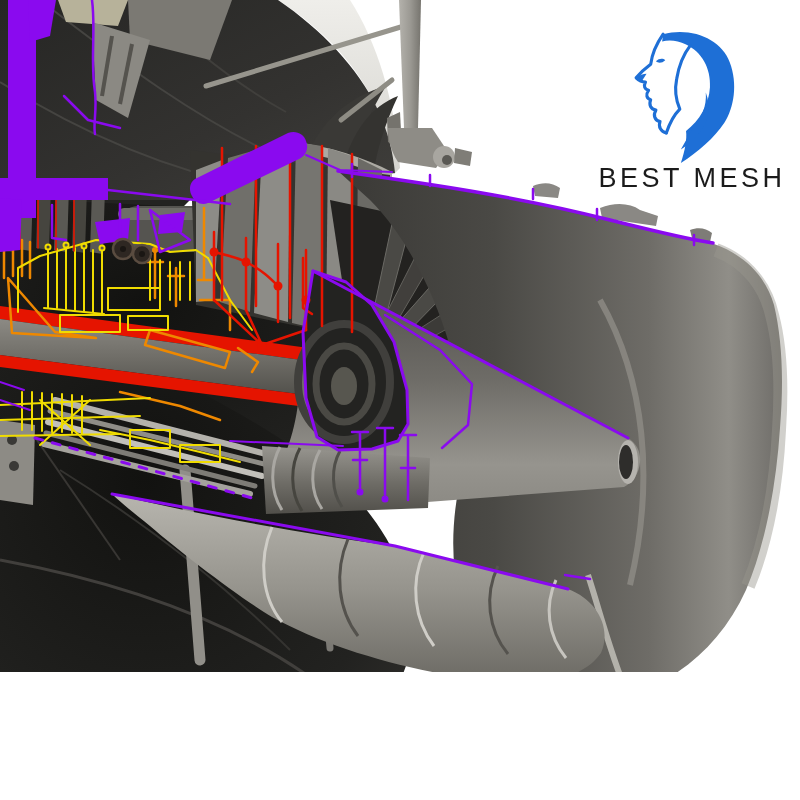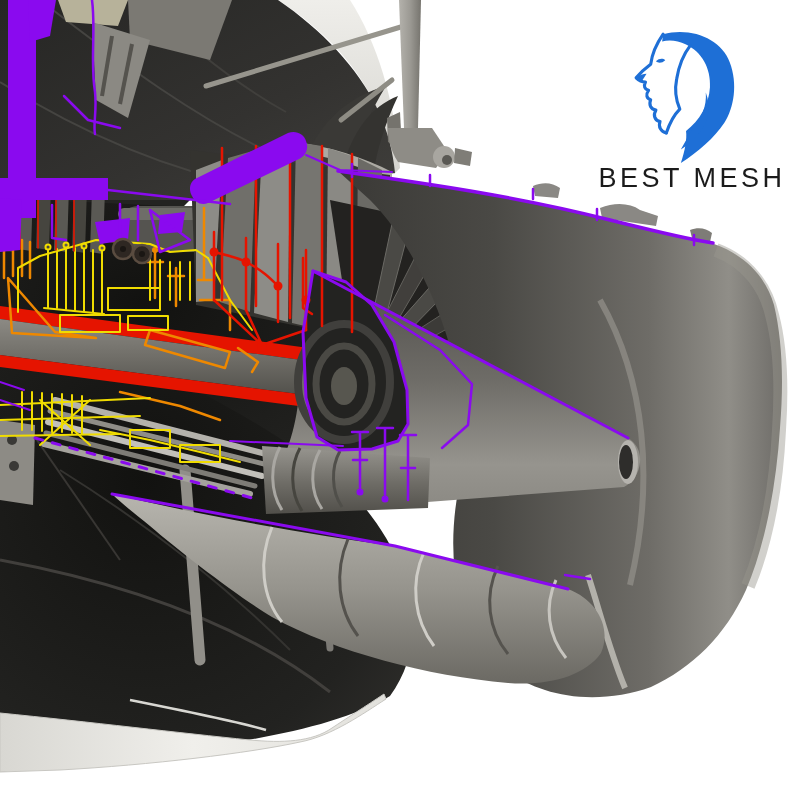--- a/index.html
+++ b/index.html
@@ -1,16 +1,16 @@
 <!DOCTYPE html>
 <html><head>
 <meta charset="utf-8">
 <style>
   html,body{margin:0;padding:0;background:#fff;}
-  .stage{position:relative;width:800px;height:800px;background:#0369a1;overflow:hidden;
+  .stage{position:relative;width:800px;height:672px;background:#0369a1;overflow:hidden;
          font-family:"Liberation Sans", sans-serif;}
   svg{display:block;}
   .brand-text{font-family:"Liberation Sans", sans-serif;font-size:27px;letter-spacing:3.5px;
               font-weight:500;fill:#1B1B1B;}
 </style>
 </head>
 <body>
 
 <div class="stage">
 <svg viewBox="0 0 800 800" width="800" height="800">

